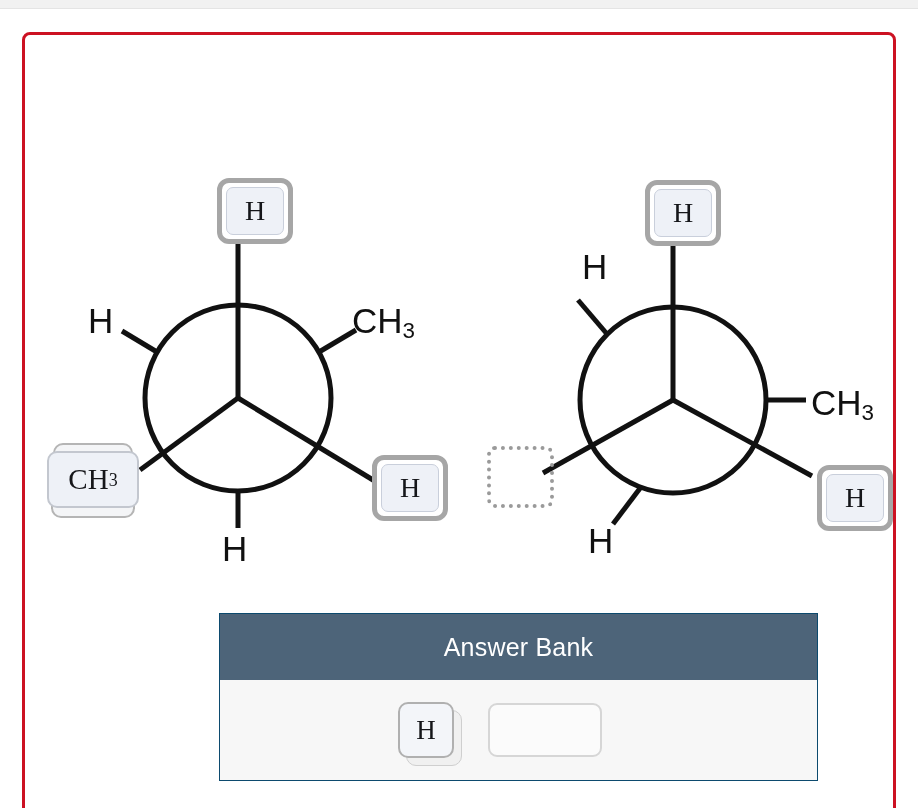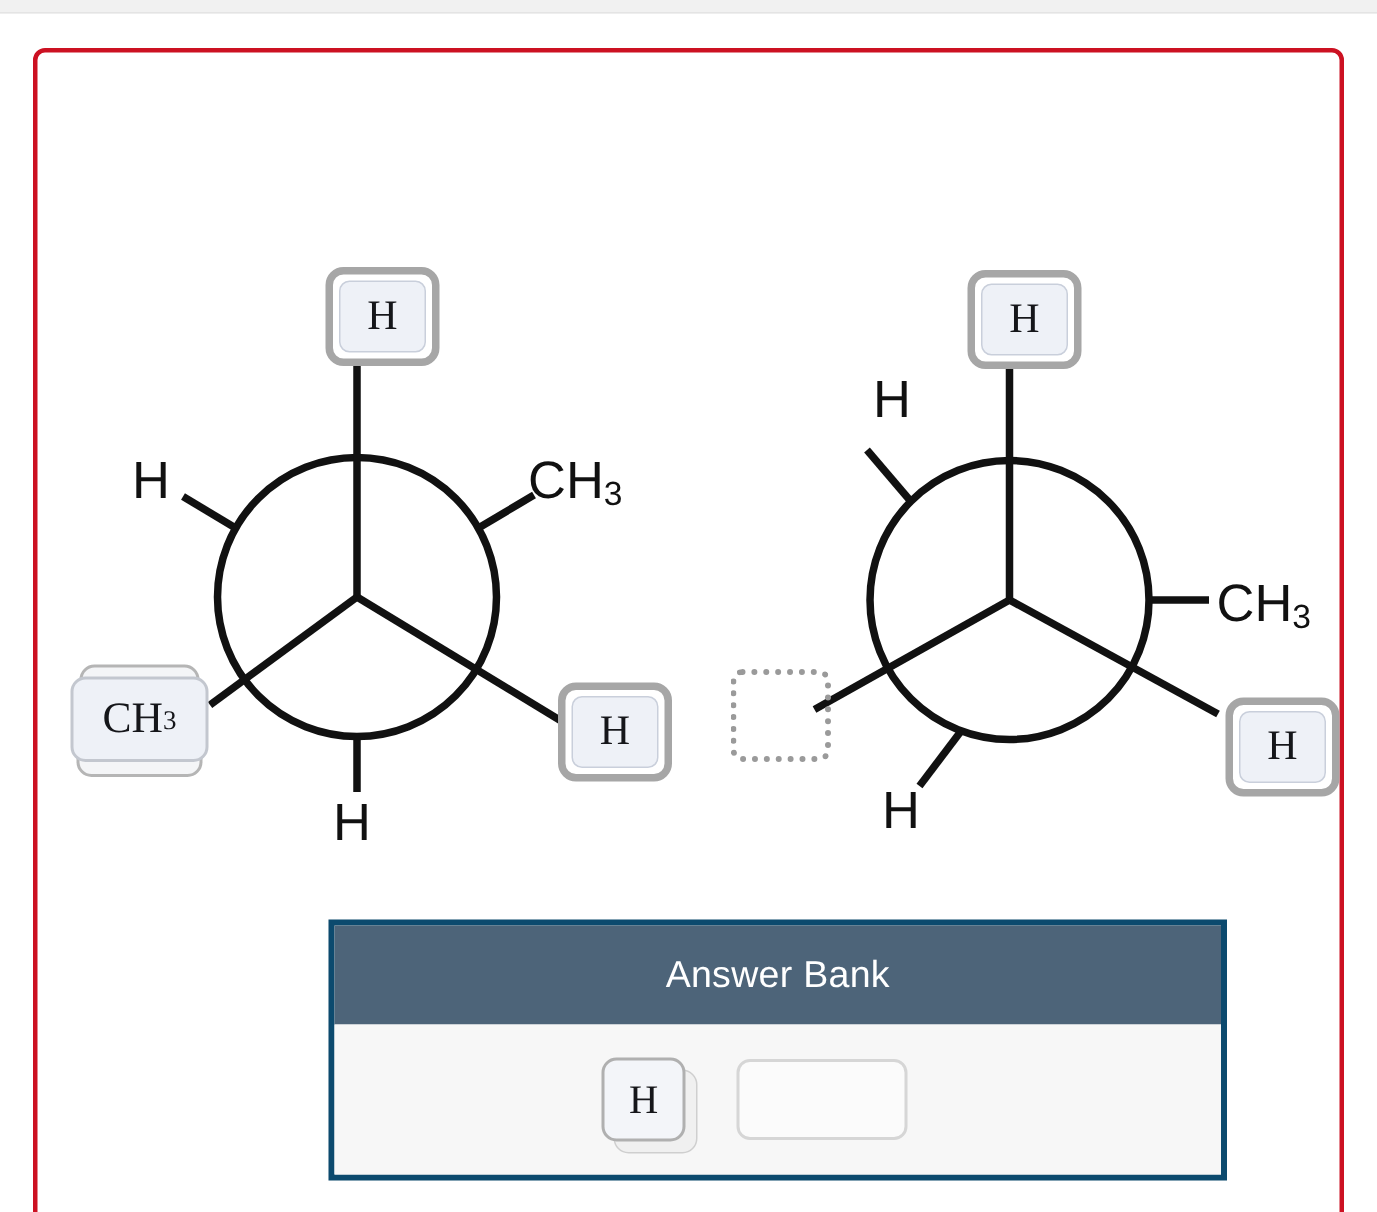--- a/index.html
+++ b/index.html
@@ -127,21 +127,21 @@
     cursor: pointer;
   }
 
   
   #answer-bank {
     position: absolute;
     left: 219px;
     top: 613px;
     width: 599px;
     box-sizing: border-box;
-    border: 4px solid #0c4a6e;
+    border: 1px solid #0c4a6e;
     background: #f7f7f7;
   }
   #answer-bank-header {
     height: 66px;
     background: #4d6479;
     color: #ffffff;
     display: flex;
     align-items: center;
     justify-content: center;
     font-size: 25px;

